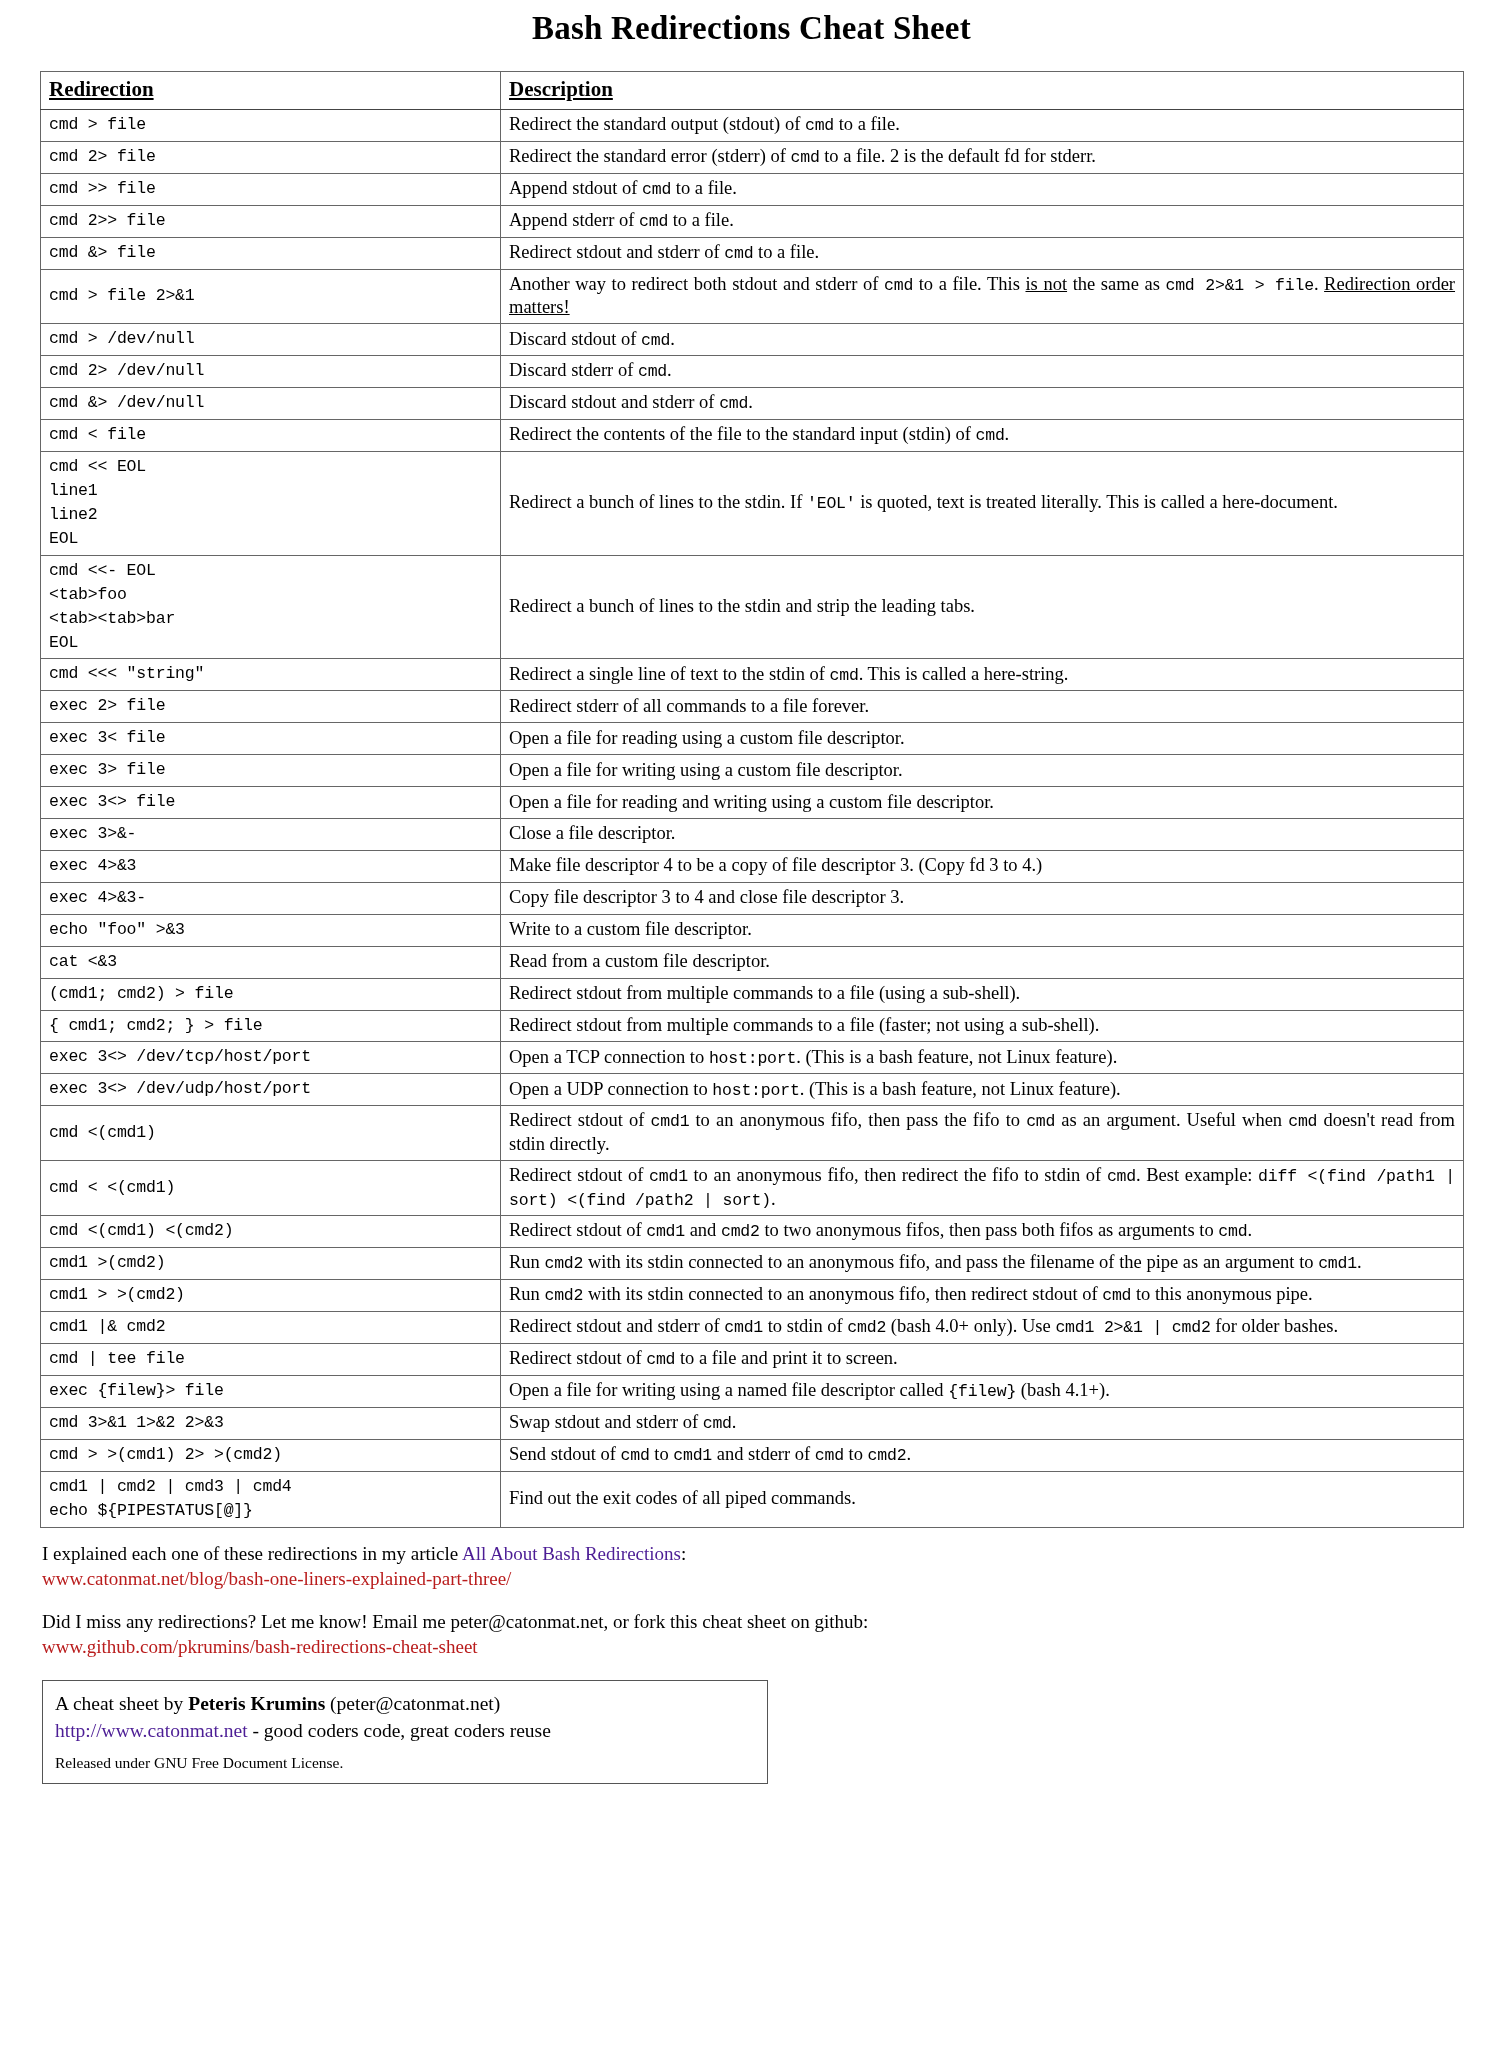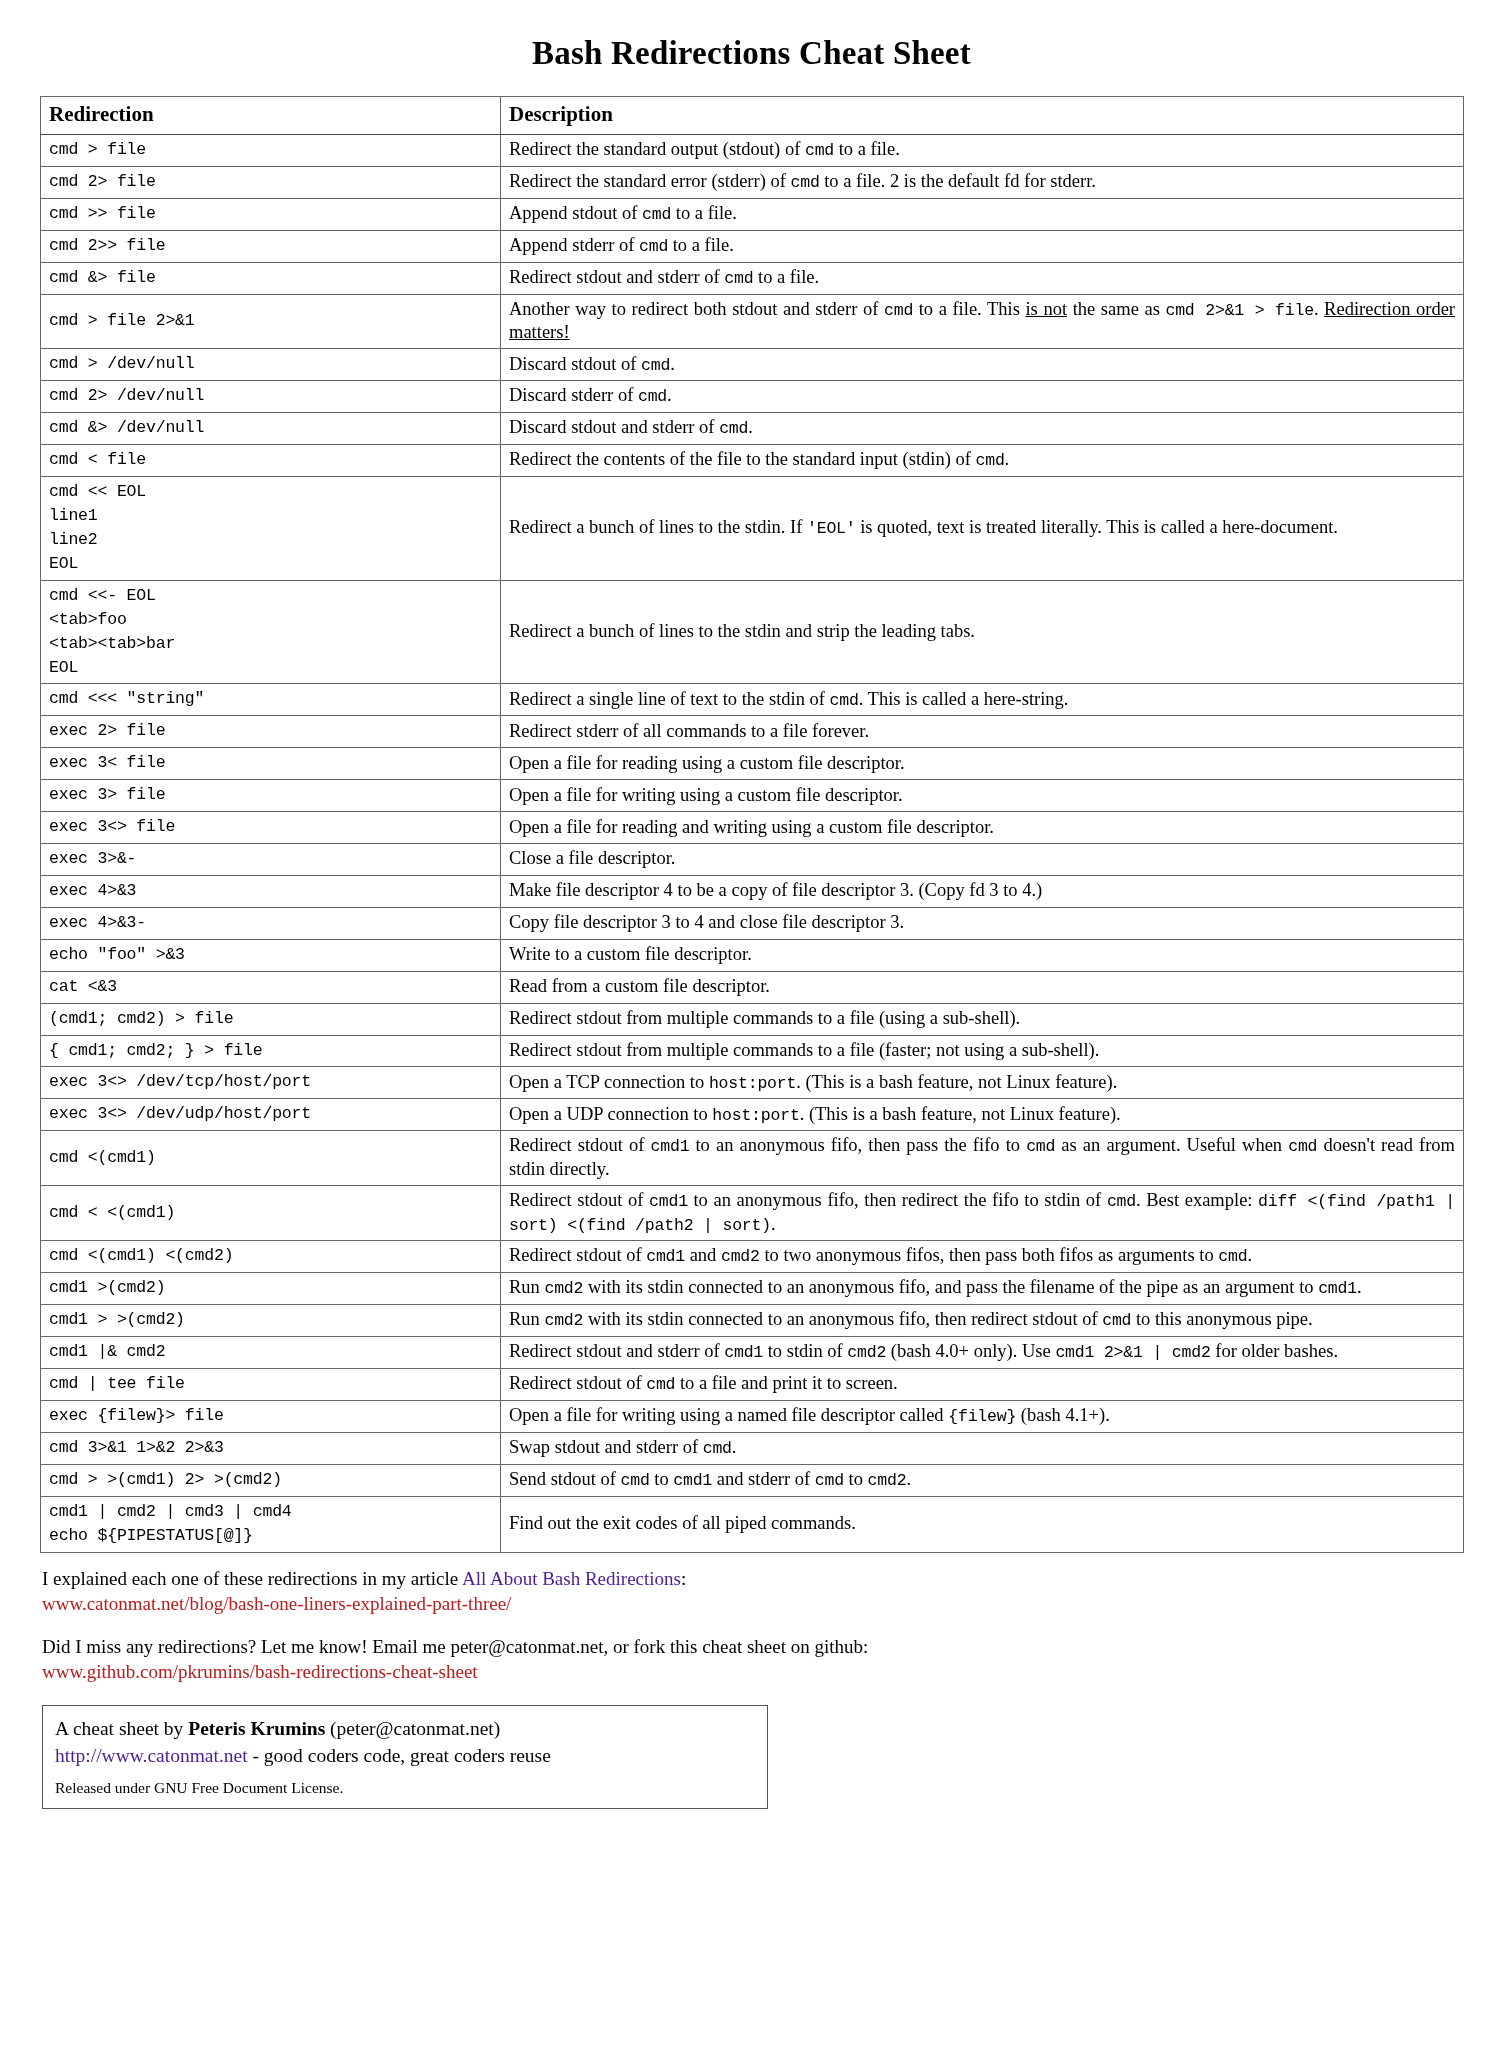--- a/index.html
+++ b/index.html
@@ -21,21 +21,21 @@
     box-sizing: border-box;
     padding: 0 40px;
   }
   .title {
     text-align: center;
     font-family: "Liberation Serif", "DejaVu Serif", serif;
     font-weight: bold;
     font-size: 33px;
     letter-spacing: 0.2px;
     margin: 0;
-    padding-top: 35px;
+    padding-top: 10px;
     padding-bottom: 24px;
   }
   table.sheet {
     border-collapse: collapse;
     width: 1423px;
     margin: 0 auto;
     table-layout: fixed;
     border: 1.6px solid #555;
   }
   table.sheet col.c1 { width: 460px; }
@@ -44,20 +44,21 @@
     border: 1px solid #666;
     vertical-align: middle;
     padding: 3px 8px 4px 8px;
   }
   table.sheet thead th {
     font-size: 21px;
     font-weight: bold;
     text-align: left;
     padding: 5px 8px 7px 8px;
     border-bottom: 1.6px solid #444;
+    text-decoration: underline;
   }
   td.redir {
     font-family: "Liberation Mono", "DejaVu Sans Mono", monospace;
     font-size: 16.5px;
     line-height: 1.45;
     white-space: pre;
     letter-spacing: -0.2px;
   }
   td.desc {
     font-family: "Liberation Serif", "DejaVu Serif", serif;

